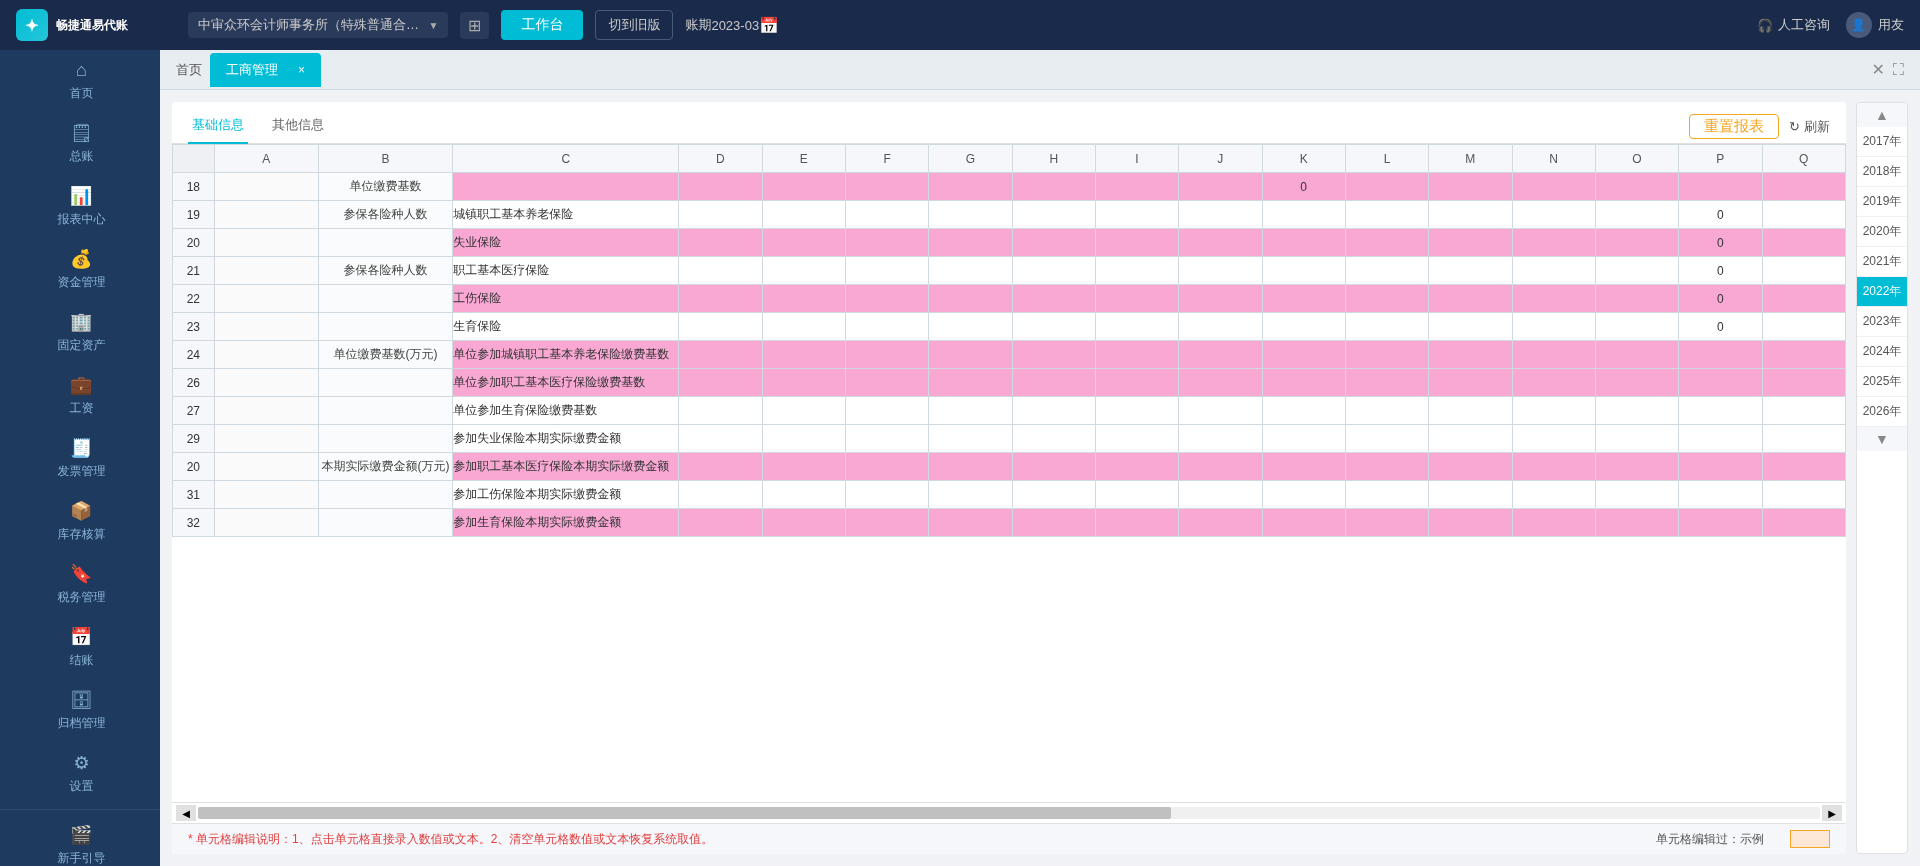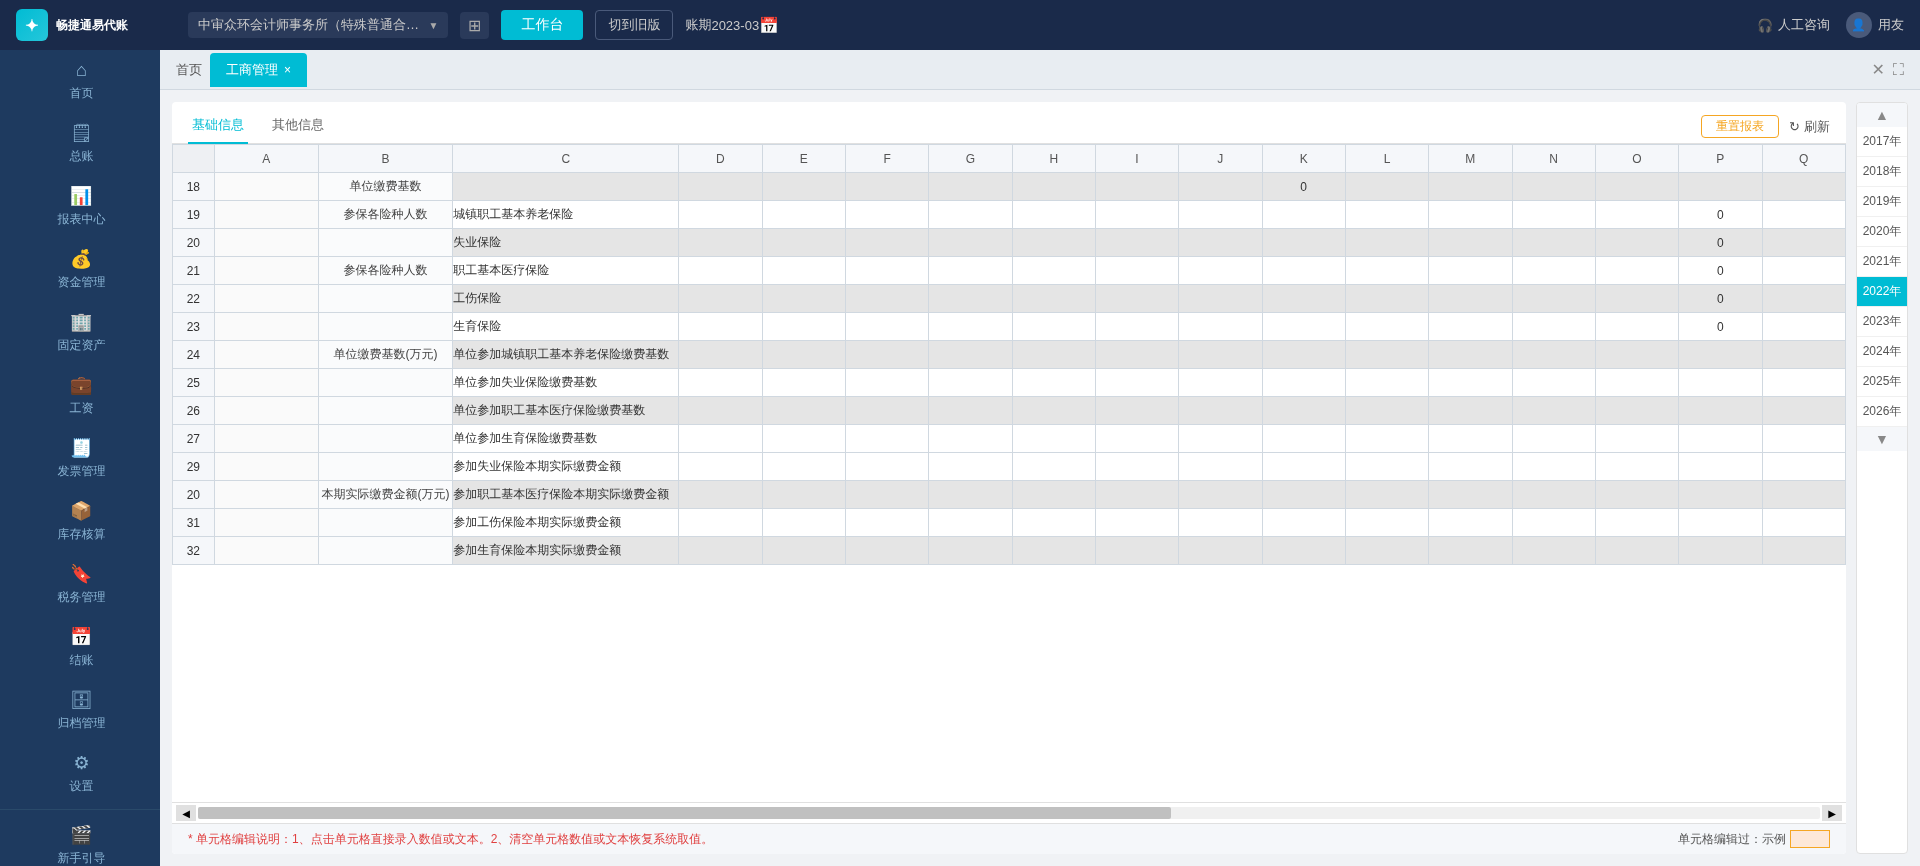--- a/index.html
+++ b/index.html
@@ -56,21 +56,21 @@
     
     .main { flex: 1; display: flex; flex-direction: column; overflow: hidden; background: #f0f2f5; }
 
     
     .tab-bar {
       display: flex; align-items: center; background: #e8edf2; padding: 0 16px;
       border-bottom: 1px solid #d0d8e0; min-height: 40px; gap: 8px;
     }
     .tab-home { color: #555; font-size: 13px; cursor: pointer; padding: 8px 0; }
     .tab-item {
-      display: flex; align-items: center; gap: 6px; padding: 8px 16px;
+      display: flex; align-items: center; gap: 20px; padding: 8px 16px;
       background: #00bcd4; color: white; border-radius: 4px 4px 0 0; font-size: 13px; cursor: pointer;
     }
     .tab-close { font-size: 12px; cursor: pointer; line-height: 1; }
     .tab-actions { margin-left: auto; display: flex; gap: 8px; }
     .tab-action-btn { background: transparent; border: none; cursor: pointer; color: #888; font-size: 16px; }
 
     
     .content { flex: 1; display: flex; overflow: hidden; padding: 12px; gap: 10px; }
 
     
@@ -79,21 +79,21 @@
     
     .sub-tabs { display: flex; align-items: center; padding: 8px 16px 0; border-bottom: 1px solid #e0e0e0; gap: 20px; }
     .sub-tab {
       padding: 6px 4px 8px; font-size: 13px; cursor: pointer; color: #666;
       border-bottom: 2px solid transparent; margin-bottom: -1px;
     }
     .sub-tab.active { color: #00bcd4; border-bottom-color: #00bcd4; font-weight: 500; }
     .sub-tab-actions { margin-left: auto; display: flex; gap: 10px; align-items: center; }
     .reset-btn {
       border: 1px solid #f5a623; color: #f5a623; background: white;
-      padding: 2px 14px; border-radius: 4px; font-size: 12px; cursor: pointer; font-family: inherit;
+      padding: 2px 14px; border-radius: 4px; font-size: 15px; cursor: pointer; font-family: inherit;
     }
     .refresh-btn {
       background: transparent; border: none; color: #555; cursor: pointer;
       font-size: 13px; display: flex; align-items: center; gap: 4px; font-family: inherit;
     }
 
     
     .spreadsheet-container { flex: 1; overflow: auto; position: relative; }
     .spreadsheet-table {
       border-collapse: collapse; font-size: 12px; min-width: 100%;
@@ -108,31 +108,31 @@
     }
     .col-header.row-num-header { min-width: 40px; background: #eef0f3; }
     .col-header.col-a { min-width: 100px; }
     .col-header.col-b { min-width: 120px; }
     .col-header.col-c { min-width: 200px; }
     .row-num { background: #f5f7fa; color: #888; text-align: center; font-size: 12px; padding: 0 8px; }
     .cell { padding: 4px 8px; font-size: 12px; color: #333; }
     .cell-center { text-align: center; }
     .cell-group { background: #fafafa; color: #444; }
     .row-even { background: #fff; }
-    .row-odd { background: #e5e5e5; }
+    .row-odd { background: #f9a8d4; }
 
     
     .h-scroll { display: flex; align-items: center; padding: 2px 4px; border-top: 1px solid #e0e0e0; }
     .h-scroll-arrow { background: #e0e0e0; border: none; width: 20px; height: 16px; cursor: pointer; font-size: 10px; }
     .h-scroll-track { flex: 1; height: 12px; background: #f0f0f0; margin: 0 2px; border-radius: 2px; }
     .h-scroll-thumb { width: 60%; height: 12px; background: #c0c0c0; border-radius: 2px; }
 
     
     .footer { padding: 6px 16px; background: #f5f7fa; border-top: 1px solid #e0e0e0; display: flex; align-items: center; font-size: 12px; color: #e04040; }
-    .footer-right { margin-left: auto; color: #555; display: flex; align-items: center; gap: 4px; }
+    .footer-right { margin-left: auto; color: #555; display: flex; align-items: center; gap: 26px; }
     .sample-cell { width: 40px; height: 18px; background: #fde8d8; border: 1px solid #f5a623; display: inline-block; }
 
     
     .year-panel {
       width: 52px; background: white; border-radius: 4px; display: flex; flex-direction: column;
       overflow: hidden; flex-shrink: 0; border: 1px solid #e0e0e0;
     }
     .year-panel-arrow { display: flex; justify-content: center; align-items: center; padding: 4px 0; cursor: pointer; color: #888; font-size: 14px; background: #f5f7fa; }
     .year-item { padding: 6px 4px; text-align: center; font-size: 12px; color: #555; cursor: pointer; border-bottom: 1px solid #f0f0f0; }
     .year-item.active { background: #00bcd4; color: white; }
@@ -423,40 +423,20 @@
                   <td class="cell"></td>
                   <td class="cell"></td>
                   <td class="cell cell-center"></td>
                   <td class="cell"></td>
                   <td class="cell"></td>
                   <td class="cell"></td>
                   <td class="cell"></td>
                   <td class="cell cell-center"></td>
                   <td class="cell"></td>
                 </tr>
-                <tr class="row-even">
-      <td class="row-num cell">25</td>
-      <td class="cell cell-group"></td>
-      <td class="cell cell-group cell-center" style="background:#fafbfc;"></td>
-      <td class="cell">单位参加失业保险缴费基数</td>
-    <td class="cell"></td>
-                  <td class="cell"></td>
-                  <td class="cell"></td>
-                  <td class="cell"></td>
-                  <td class="cell"></td>
-                  <td class="cell"></td>
-                  <td class="cell"></td>
-                  <td class="cell cell-center"></td>
-                  <td class="cell"></td>
-                  <td class="cell"></td>
-                  <td class="cell"></td>
-                  <td class="cell"></td>
-                  <td class="cell cell-center"></td>
-                  <td class="cell"></td>
-                </tr>
                 <tr class="row-odd">
       <td class="row-num cell">26</td>
       <td class="cell cell-group"></td>
       <td class="cell cell-group cell-center" style="background:#fafbfc;"></td>
       <td class="cell">单位参加职工基本医疗保险缴费基数</td>
     <td class="cell"></td>
                   <td class="cell"></td>
                   <td class="cell"></td>
                   <td class="cell"></td>
                   <td class="cell"></td>

